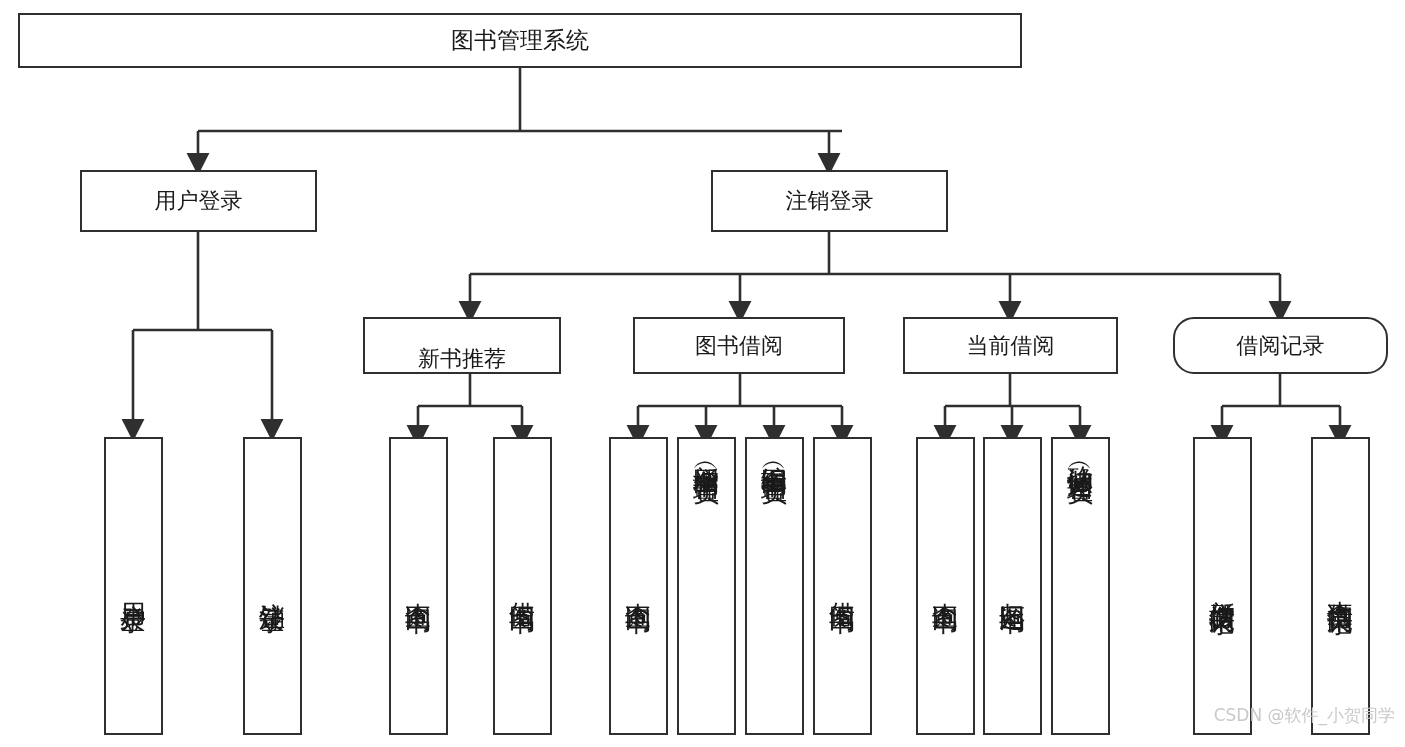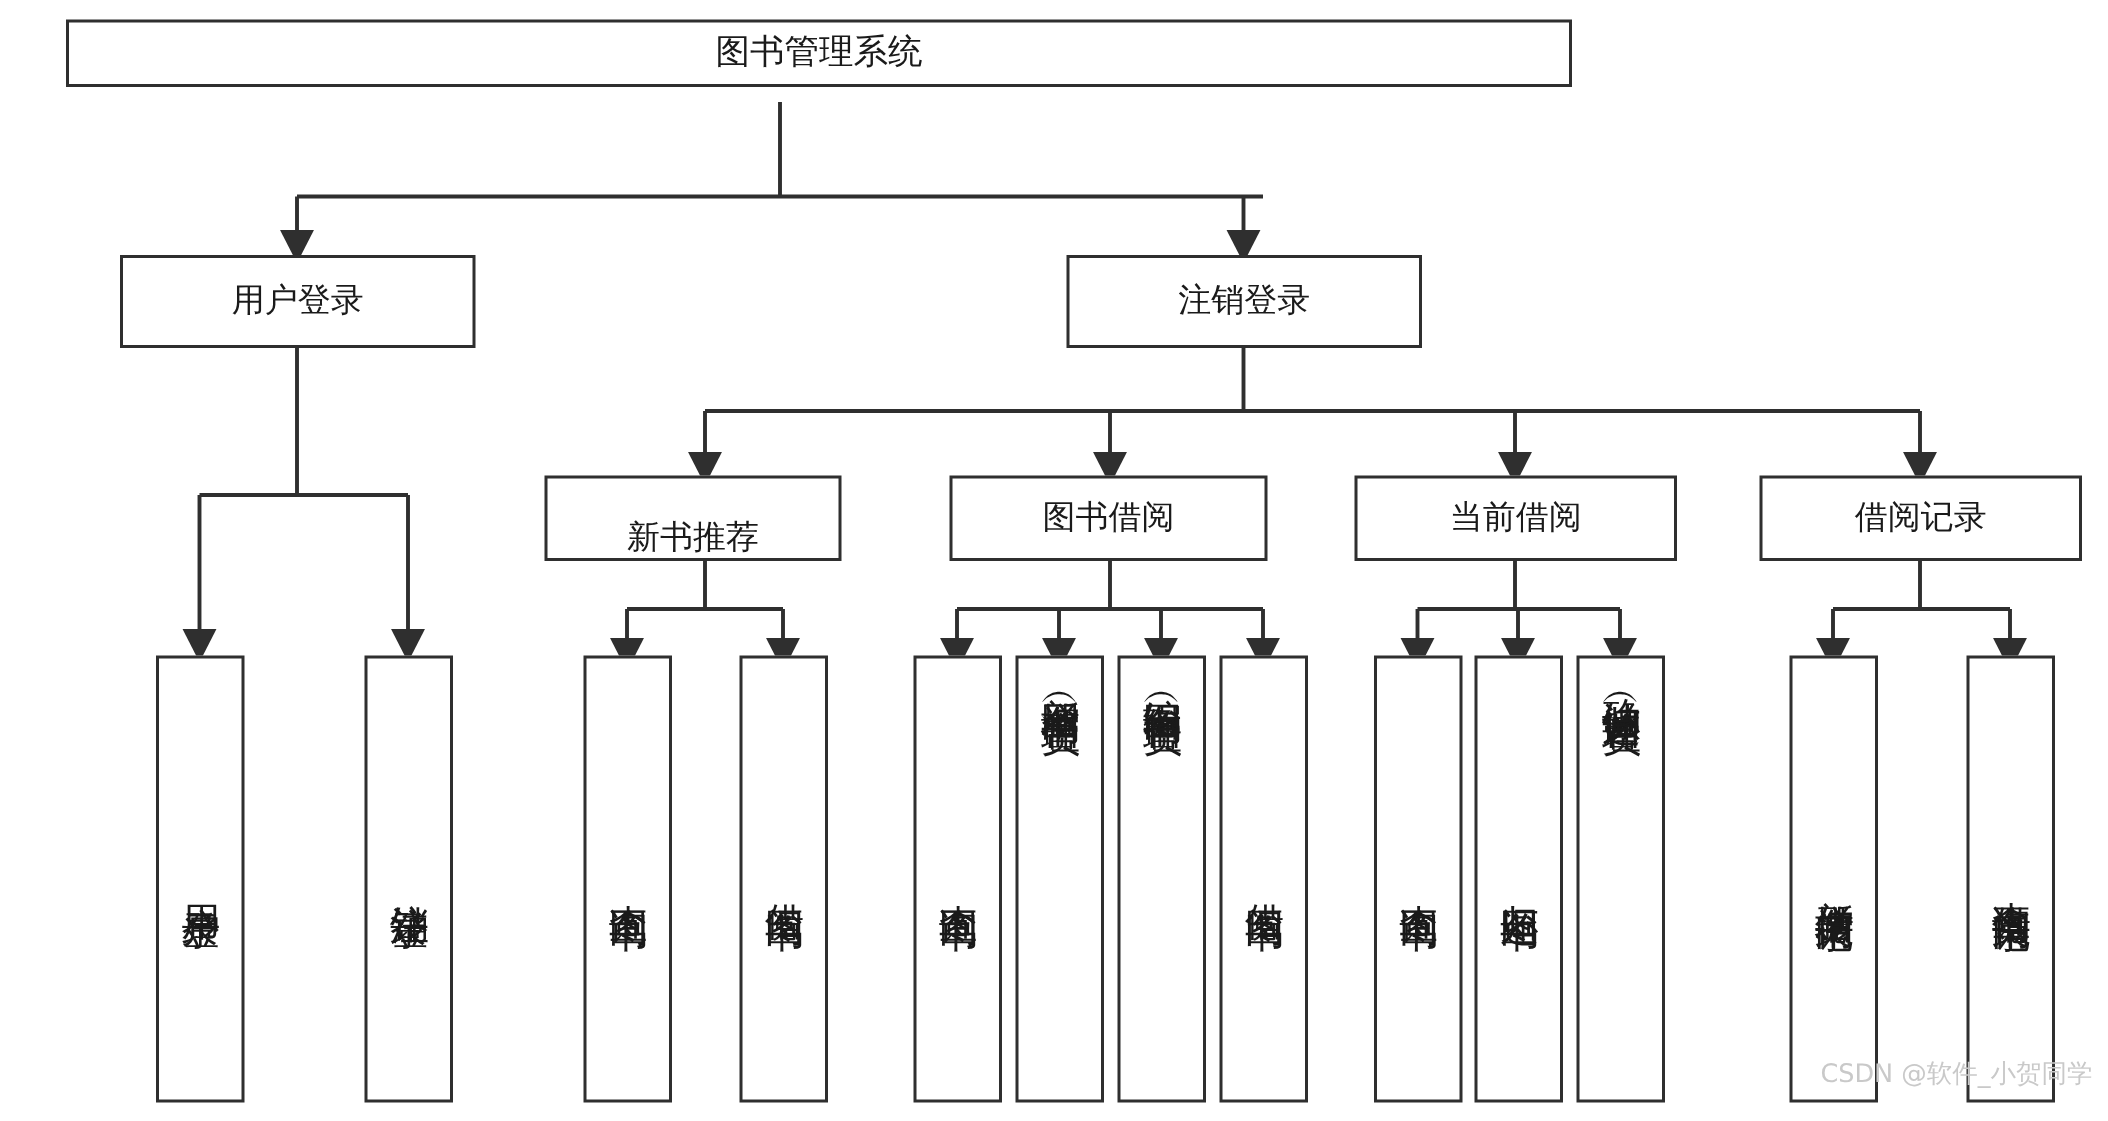--- a/index.html
+++ b/index.html
@@ -109,41 +109,41 @@
       <path d="M1012,406 L1012,436" marker-end="url(#arw)"></path>
       <path d="M1080,406 L1080,436" marker-end="url(#arw)"></path>
 
       <path d="M1280,374 L1280,406"></path>
       <path d="M1222,406 L1340,406"></path>
       <path d="M1222,406 L1222,436" marker-end="url(#arw)"></path>
       <path d="M1340,406 L1340,436" marker-end="url(#arw)"></path>
     </g>
   </svg>
 
-  <div class="node h root" style="left:18px; top:13px; width:1004px; height:45px;margin-left:26px;">
+  <div class="node h root" style="left:18px; top:13px; width:1004px; height:55px;">
     <span class="lbl">图书管理系统</span>
   </div>
 
   <div class="node h" style="left:80px; top:170px; width:237px; height:62px;">
     <span class="lbl">用户登录</span>
   </div>
   <div class="node h" style="left:711px; top:170px; width:237px; height:62px;">
     <span class="lbl">注销登录</span>
   </div>
 
   <div class="node h" style="left:363px; top:317px; width:198px; height:57px;align-items:flex-end;">
     <span class="lbl">新书推荐</span>
   </div>
   <div class="node h" style="left:633px; top:317px; width:212px; height:57px;">
     <span class="lbl">图书借阅</span>
   </div>
   <div class="node h" style="left:903px; top:317px; width:215px; height:57px;">
     <span class="lbl">当前借阅</span>
   </div>
-  <div class="node h" style="left:1173px; top:317px; width:215px; height:57px;">
+  <div class="node h" style="left:1173px; top:317px; width:215px; height:57px;border-radius:21px;">
     <span class="lbl">借阅记录</span>
   </div>
 
   <div class="node v mid" style="left:104px; top:437px; width:59px; height:298px;">
     <span class="lbl">用户登录</span>
   </div>
   <div class="node v mid" style="left:243px; top:437px; width:59px; height:298px;">
     <span class="lbl">注销登录</span>
   </div>
 

